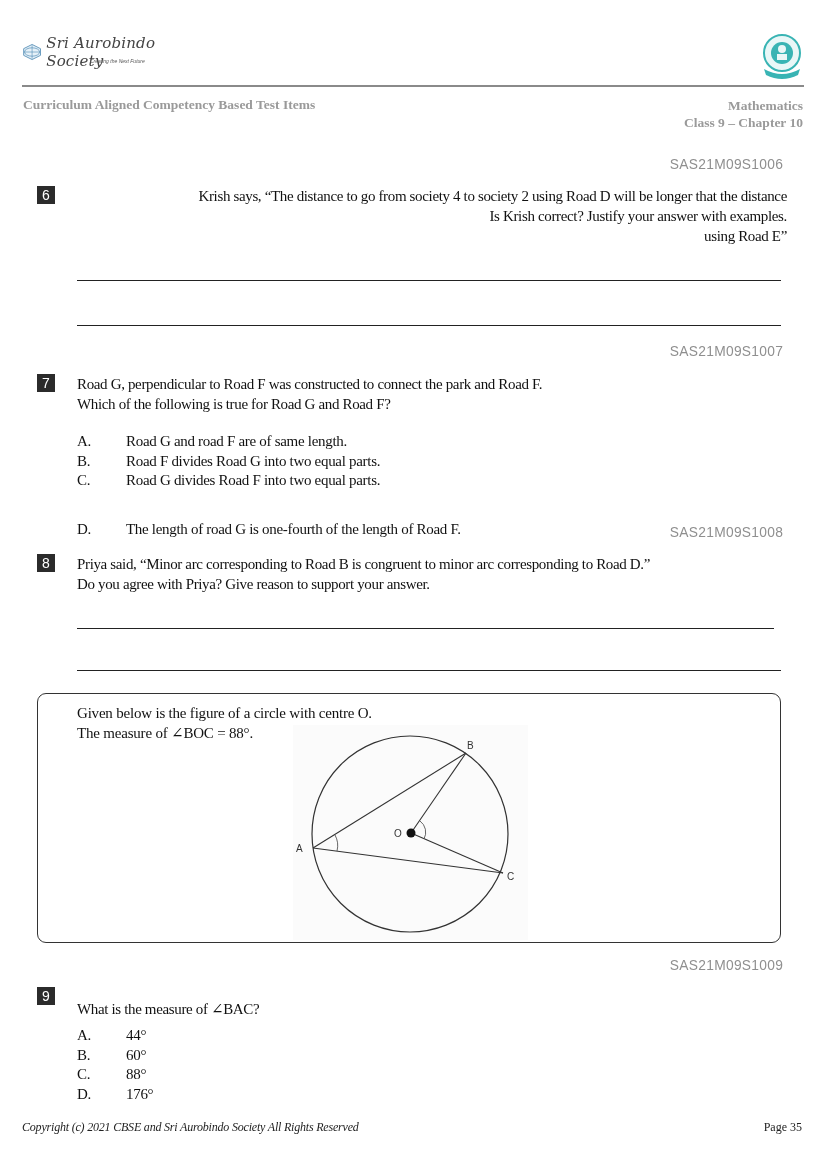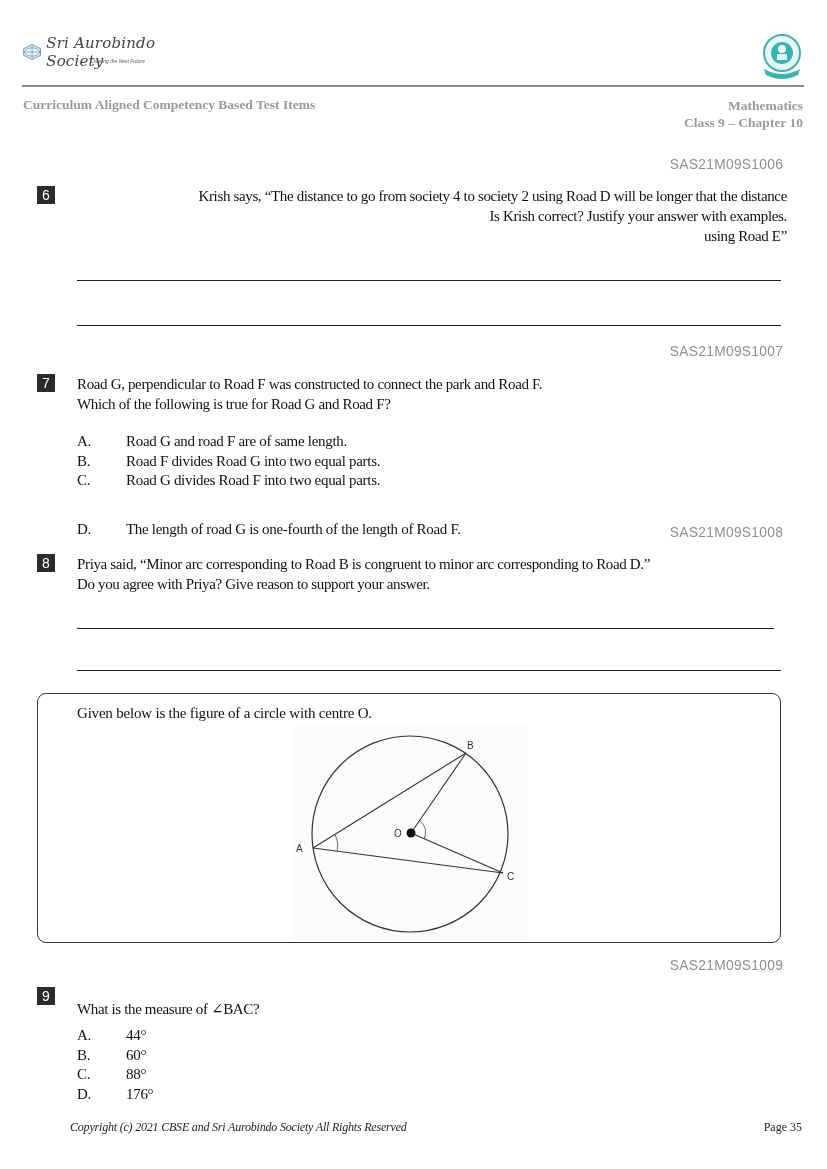--- a/index.html
+++ b/index.html
@@ -15,21 +15,21 @@
   .hdr-right { right:24px; top:97px; font-size:13.5px; font-weight:bold; color:#9a9a9a; text-align:right; line-height:17px; }
   .code { right:44px; font-size:15px; color:#8f8f8f; letter-spacing:0.3px; font-family:"Liberation Sans",sans-serif; transform:scaleX(0.92); transform-origin:right; }
   .qnum { left:37px; width:18px; height:18px; background:#2b2b2b; color:#fff; font-size:14px; text-align:center; line-height:19px; font-family:"Liberation Sans",sans-serif; }
   .qtext { left:77px; width:710px; font-size:15px; line-height:20px; letter-spacing:-0.35px; }
   .answer-line { left:77px; height:1px; background:#222; }
   .opt { left:77px; font-size:15px; line-height:19.7px; letter-spacing:-0.3px; }
   .opt .lbl { display:inline-block; width:49px; }
   .box { left:37px; top:693px; width:744px; height:250px; border:1.6px solid #333; border-radius:9px; box-sizing:border-box; }
   .box-text { left:77px; top:703px; font-size:15px; line-height:20px; letter-spacing:-0.2px; }
   .figure { left:293px; top:725px; width:235px; height:215px; background:#fbfbfb; }
-  .footer-left { left:22px; top:1120px; font-size:12px; font-style:italic; color:#222; letter-spacing:-0.2px;margin-left:48px; }
+  .footer-left { left:22px; top:1120px; font-size:12px; font-style:italic; color:#222; letter-spacing:-0.2px; }
   .footer-right { right:25px; top:1120px; font-size:12px; color:#222; }
 </style>
 </head>
 <body>
 
 <div class="abs logo-left">
   <svg width="24" height="20" viewBox="0 0 24 20">
     <polygon points="12,1 22,6 22,14 12,19 2,14 2,6" fill="#e6f1f8" stroke="#4d89b3" stroke-width="1"></polygon>
     <ellipse cx="12" cy="10" rx="9" ry="5" fill="none" stroke="#4d89b3" stroke-width="0.8"></ellipse>
     <line x1="3" y1="10" x2="21" y2="10" stroke="#4d89b3" stroke-width="0.7"></line>
@@ -82,20 +82,21 @@
 <div class="abs qtext" style="top:554px;">
   <div>Priya said, “Minor arc corresponding to Road B is congruent to minor arc corresponding to Road D.”</div>
   <div>Do you agree with Priya? Give reason to support your answer.</div>
 </div>
 <div class="abs answer-line" style="top:628px; width:697px;"></div>
 <div class="abs answer-line" style="top:670px; width:704px;"></div>
 
 <div class="abs box"></div>
 <div class="abs box-text">
   <div>Given below is the figure of a circle with centre O.</div>
+  <div>The measure of ∠BOC = 88°.</div>
 </div>
 <div class="abs figure">
   <svg width="235" height="215" viewBox="0 0 235 215">
     <circle cx="117" cy="109" r="98" fill="none" stroke="#333" stroke-width="1.2"></circle>
 
     <line x1="20" y1="123" x2="173" y2="28" stroke="#333" stroke-width="1.1"></line>
     <line x1="20" y1="123" x2="210" y2="148" stroke="#333" stroke-width="1.1"></line>
     <line x1="118" y1="108" x2="173" y2="28" stroke="#333" stroke-width="1.1"></line>
     <line x1="118" y1="108" x2="210" y2="148" stroke="#333" stroke-width="1.1"></line>
     <circle cx="118" cy="108" r="4.5" fill="#111"></circle>

